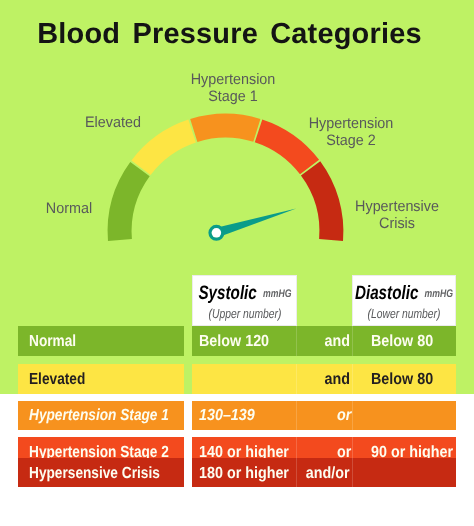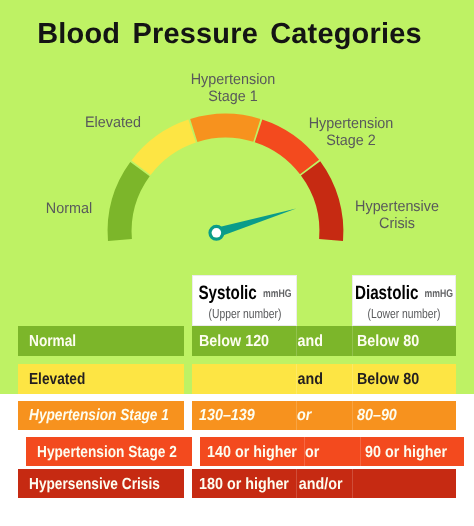--- a/index.html
+++ b/index.html
@@ -20,39 +20,39 @@
   #gauge-svg{position:absolute;left:0;top:0;width:474px;height:262px;}
 
   .glabel{position:absolute;color:#58595b;font-size:15.1px;line-height:17.3px;
     text-align:center;white-space:nowrap;font-weight:normal;
     transform:translateX(-50%) scaleX(0.952);transform-origin:center top;}
 
   
   #tbl{position:absolute;left:18px;top:275px;width:438px;height:228px;}
   .hdrbox{position:absolute;top:0;height:51px;box-sizing:border-box;
     border:1px solid #ececec;background:#fff;text-align:center;
-    padding-top:7.7px;}
+    padding-top:7.7px;font-style:italic;}
   .hdrline{position:relative;height:0;}
   .hdrline > .inner{position:absolute;left:50%;top:0;white-space:nowrap;
         transform:translateX(-50%) scaleX(0.783);transform-origin:center top;}
   .hdr1{font-size:19.45px;font-weight:bold;color:#000;line-height:19px;}
   .hdr1 .unit{font-size:11.1px;font-weight:bold;color:#636466;
         position:relative;top:-1.7px;margin-left:8.0px;}
   .hdr2{font-size:13.2px;color:#58595b;line-height:14px;font-weight:normal;}
 
   .row{position:absolute;left:0;width:438px;height:29.4px;}
   .rowblk{position:absolute;top:0;height:29.4px;}
   .blk-label{left:0;width:166px;}
   .blk-values{left:174px;width:264px;}
   .cell{position:absolute;top:0;height:29.4px;box-sizing:border-box;
     display:flex;align-items:center;white-space:nowrap;}
   .c-label{left:0;width:166px;padding-left:11.2px;}
   .c-sys{left:0;width:104px;padding-left:7.2px;}
-  .c-conj{left:104px;width:56px;justify-content:flex-start;}
-  .c-dia{left:160px;width:104px;padding-left:5px;}
+  .c-conj{left:104px;width:56px;justify-content:flex-end;}
+  .c-dia{left:160px;width:104px;padding-left:19px;}
   .vline{position:absolute;top:0;width:1px;height:29.4px;
     background:rgba(255,255,255,0.17);}
   .txt{font-size:16.1px;font-weight:bold;line-height:16px;
        display:inline-block;transform:scaleX(0.89);transform-origin:left center;}
   .c-label .txt{transform:scaleX(0.85);}
   .c-conj .txt{transform-origin:center center;}
   .t-light{color:#fdfdf0;}
   .t-dark{color:#231f20;}
 </style>
 </head>
@@ -163,46 +163,43 @@
           </div>
           <div class="rowblk blk-values" style="background:#f7921e">
             <div class="vline" style="left:104px"></div>
             <div class="vline" style="left:160px"></div>
             <div class="cell c-sys">
               <span class="txt t-light">130–139</span>
             </div>
             <div class="cell c-conj">
               <span class="txt t-light">or</span>
             </div>
-            <div class="cell c-dia">
-              <span class="txt t-light">80–90</span>
-            </div>
-          </div>
-        </div>
-        <div class="row" style="top: 162.1px; margin-left: 8px;">
+          </div>
+        </div>
+        <div class="row" style="top: 162.1px;">
           <div class="rowblk blk-label" style="background:#f34a1e">
             <div class="cell c-label">
               <span class="txt t-light">Hypertension Stage 2</span>
             </div>
           </div>
           <div class="rowblk blk-values" style="background:#f34a1e">
             <div class="vline" style="left:104px"></div>
             <div class="vline" style="left:160px"></div>
             <div class="cell c-sys">
               <span class="txt t-light">140 or higher</span>
             </div>
             <div class="cell c-conj">
               <span class="txt t-light">or</span>
             </div>
             <div class="cell c-dia">
               <span class="txt t-light">90 or higher</span>
             </div>
           </div>
         </div>
-        <div class="row" style="top: 194px;">
+        <div class="row" style="top: 183px;">
           <div class="rowblk blk-label" style="background:#c62a12">
             <div class="cell c-label">
               <span class="txt t-light">Hypersensive Crisis</span>
             </div>
           </div>
           <div class="rowblk blk-values" style="background:#c62a12">
             <div class="vline" style="left:104px"></div>
             <div class="vline" style="left:160px"></div>
             <div class="cell c-sys">
               <span class="txt t-light">180 or higher</span>

